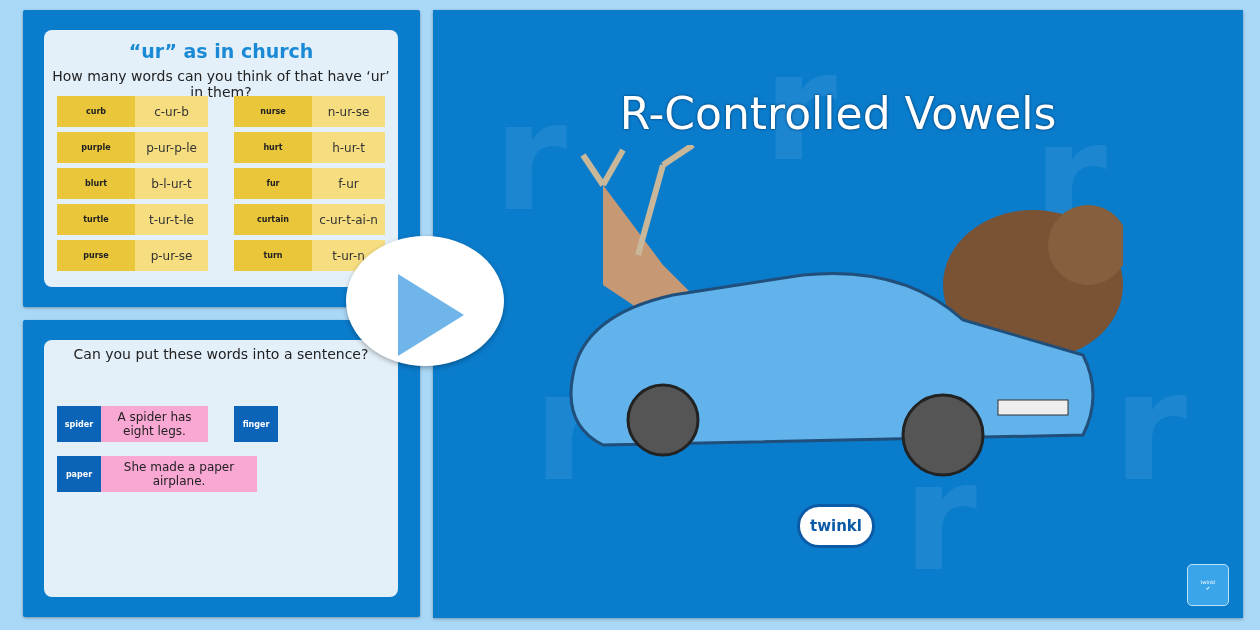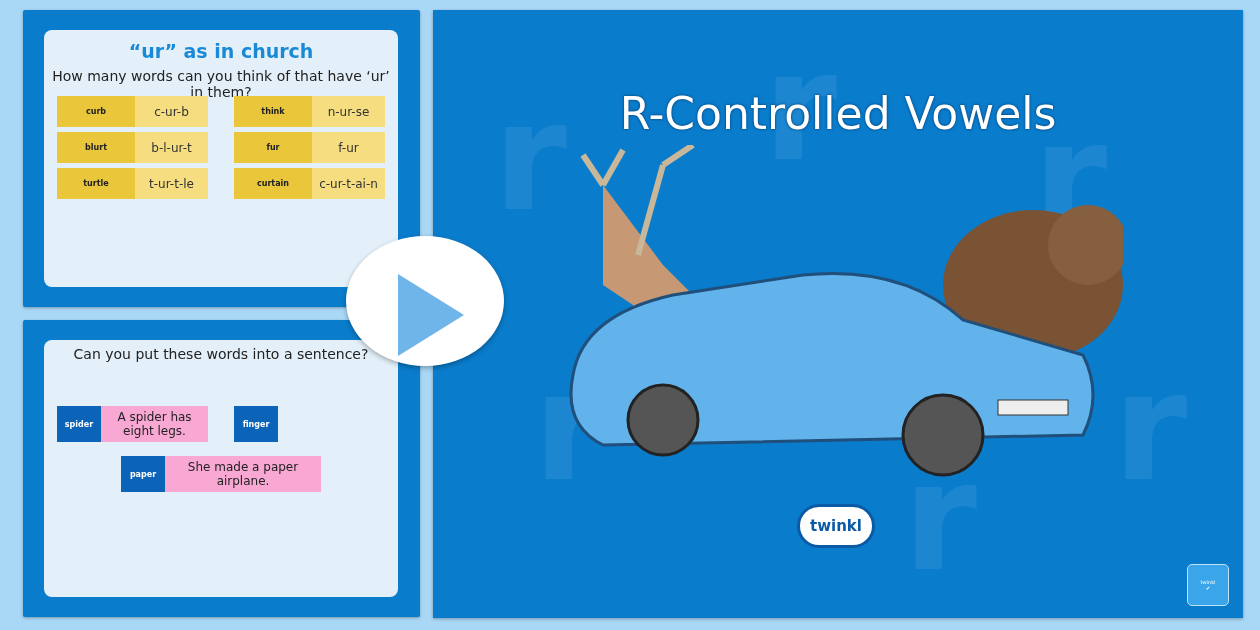--- a/index.html
+++ b/index.html
@@ -36,22 +36,32 @@
  <div class="card">
   <div class="stitle">“ur” as in church</div>
   <div class="sub">How many words can you think of that have ‘ur’ in them?</div>
   <div class="grid y">
    <div class="row">
           <div class="cell">
             <div class="w">curb</div>
             <div class="s">c-ur-b</div>
           </div>
           <div class="cell">
-            <div class="w">think</div>
+            <div class="w">nurse</div>
             <div class="s">n-ur-se</div>
+          </div>
+        </div>
+   <div class="row">
+          <div class="cell">
+            <div class="w">purple</div>
+            <div class="s">p-ur-p-le</div>
+          </div>
+          <div class="cell">
+            <div class="w">hurt</div>
+            <div class="s">h-ur-t</div>
           </div>
         </div>
    <div class="row">
           <div class="cell">
             <div class="w">blurt</div>
             <div class="s">b-l-ur-t</div>
           </div>
           <div class="cell">
             <div class="w">fur</div>
             <div class="s">f-ur</div>
@@ -60,38 +70,48 @@
    <div class="row">
           <div class="cell">
             <div class="w">turtle</div>
             <div class="s">t-ur-t-le</div>
           </div>
           <div class="cell">
             <div class="w">curtain</div>
             <div class="s">c-ur-t-ai-n</div>
           </div>
         </div>
+   <div class="row">
+          <div class="cell">
+            <div class="w">purse</div>
+            <div class="s">p-ur-se</div>
+          </div>
+          <div class="cell">
+            <div class="w">turn</div>
+            <div class="s">t-ur-n</div>
+          </div>
+        </div>
   </div>
  </div>
 </div>
 
 <div class="thumb t2">
  <div class="card">
   <div class="sub">Can you put these words into a sentence?</div>
   <div class="grid b">
    <div class="row">
           <div class="cell">
             <div class="w">spider</div>
             <div class="s">A spider has eight legs.</div>
           </div>
           <div class="cell">
             <div class="w">finger</div>
           </div>
         </div>
-   <div class="row" style="justify-content:center">
+   <div class="row" style="justify-content:flex-start">
           <div class="cell" style="flex:0 0 200px">
             <div class="w">paper</div>
             <div class="s">She made a paper airplane.</div>
           </div>
         </div>
   </div>
  </div>
 </div>
 
 <div class="main">

